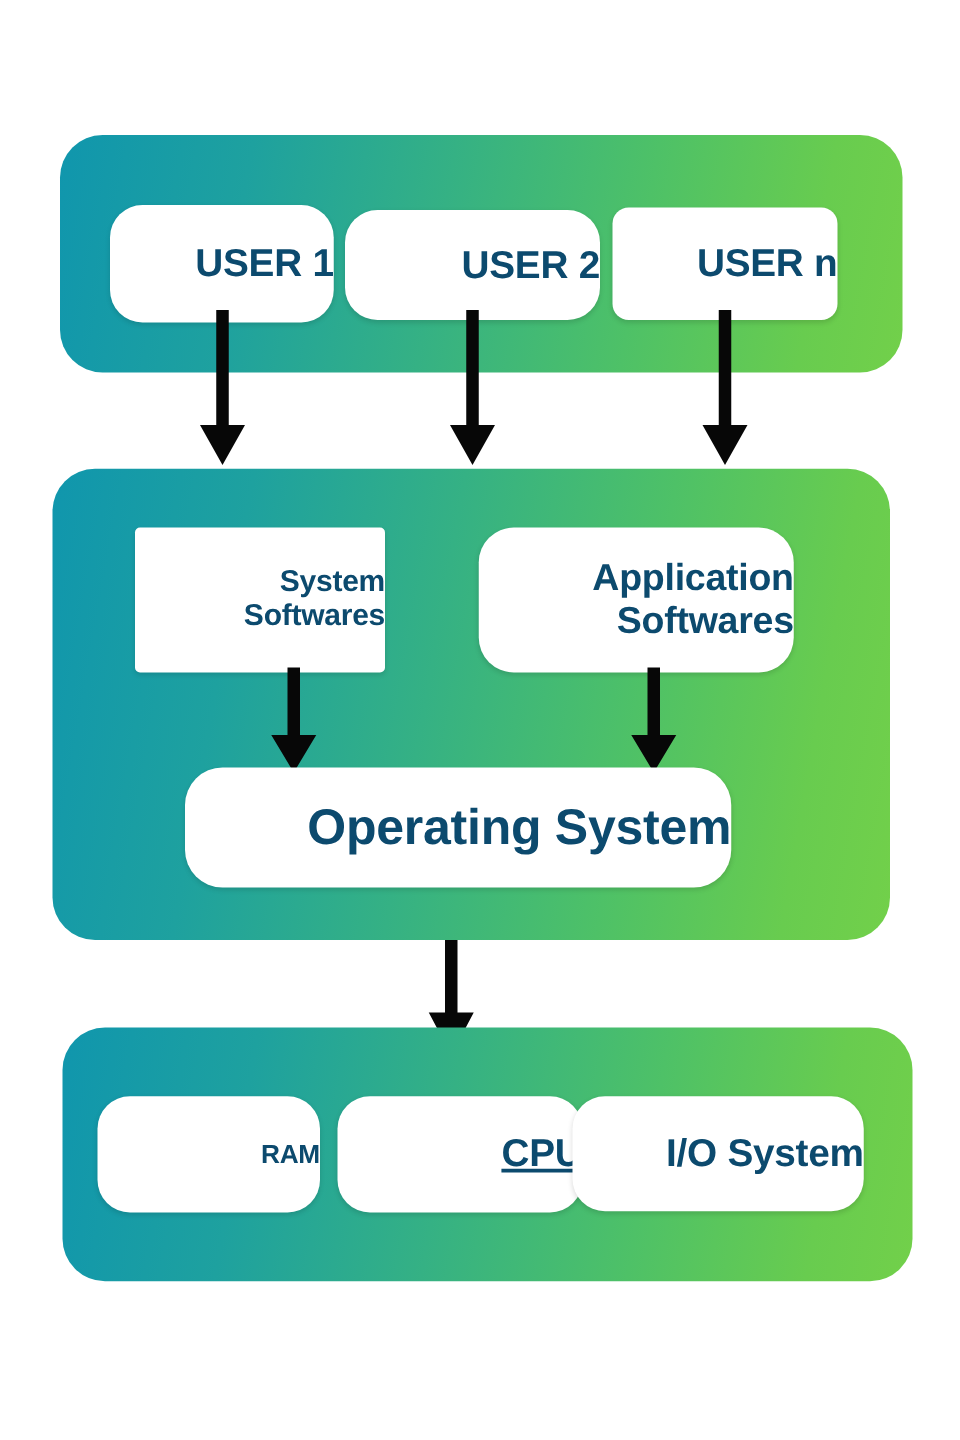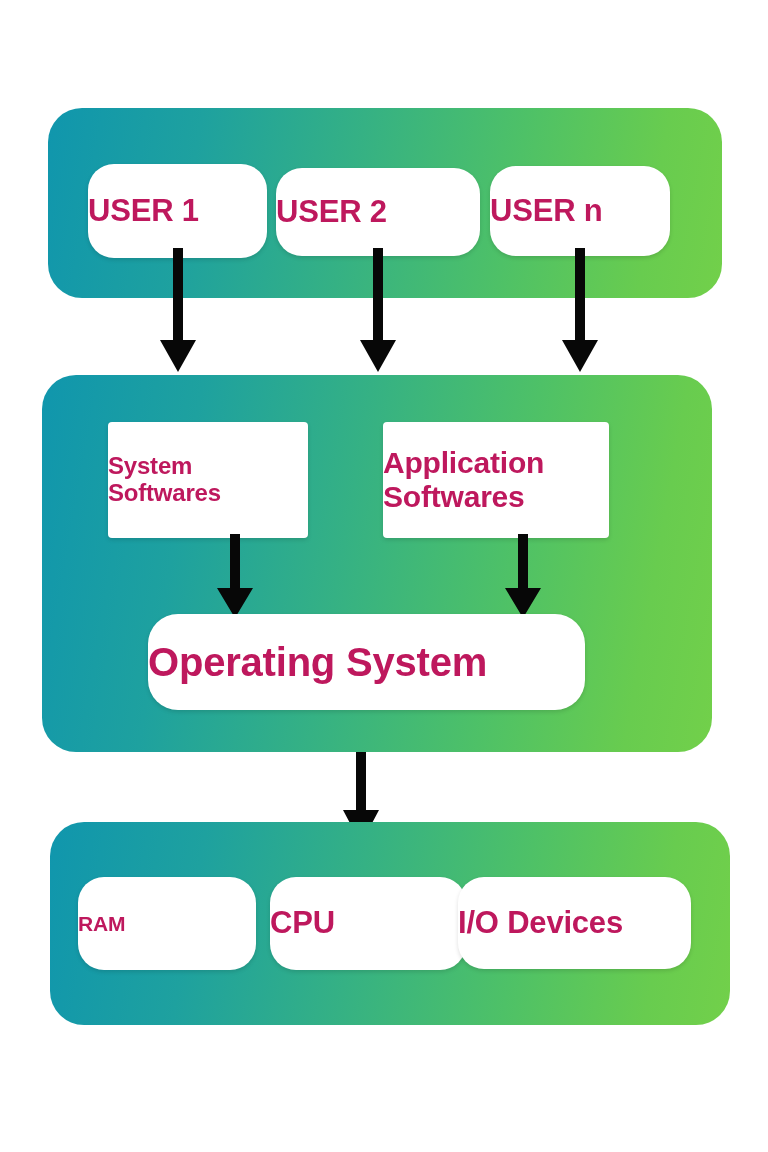--- a/index.html
+++ b/index.html
@@ -34,43 +34,43 @@
   #band-hardware   { left: 50px;  top: 822px; width: 680px; height: 203px; }
 
   
   .node {
     position: absolute;
     background: #ffffff;
     border-radius: 26px;
     display: flex;
     align-items: center;
     justify-content: center;
-    text-align: left;
-    color: #be185d;
+    text-align: right;
+    color: #0c4a6e;
     font-weight: 700;
     letter-spacing: -0.2px;
     line-height: 1.12;
     box-sizing: border-box;
     box-shadow: 0 2px 4px rgba(0,0,0,0.13);
   }
   .node span { display: block; width: 100%; }
 
   
   #node-user-1 { left: 88px;  top: 164px; width: 179px; height: 94px; font-size: 31px; }
   #node-user-2 { left: 276px; top: 168px; width: 204px; height: 88px; font-size: 31px; }
-  #node-user-n { left: 490px; top: 166px; width: 180px; height: 90px; font-size: 31px; }
+  #node-user-n { left: 490px; top: 166px; width: 180px; height: 90px; font-size: 31px; border-radius: 13px; }
 
   
   #node-system-software { left: 108px; top: 422px; width: 200px; height: 116px; font-size: 24px; border-radius: 4px; }
-  #node-application-software { left: 383px; top: 422px; width: 226px; height: 116px; font-size: 30px; border-radius: 4px; }
+  #node-application-software { left: 383px; top: 422px; width: 252px; height: 116px; font-size: 30px; border-radius: 28px; }
   #node-operating-system { left: 148px; top: 614px; width: 437px; height: 96px; font-size: 40px; border-radius: 30px; }
 
   
   #node-ram { left: 78px;  top: 877px; width: 178px; height: 93px; font-size: 21px; }
-  #node-cpu { left: 270px; top: 877px; width: 196px; height: 93px; font-size: 31px; }
+  #node-cpu { left: 270px; top: 877px; width: 196px; height: 93px; font-size: 31px; text-decoration: underline; }
   #node-io  { left: 458px; top: 877px; width: 233px; height: 92px; font-size: 31px; }
 
   
   .arrow {
     position: absolute;
     overflow: visible;
   }
   .arrow path { fill: #070707; }
 </style>
 </head>
@@ -133,16 +133,16 @@
 
   <div class="band" id="band-hardware"></div>
 
   <div class="node" id="node-ram">
     <span>RAM</span>
   </div>
   <div class="node" id="node-cpu">
     <span>CPU</span>
   </div>
   <div class="node" id="node-io">
-    <span>I/O Devices</span>
+    <span>I/O System</span>
   </div>
 
 </div>
 
 </body></html>

